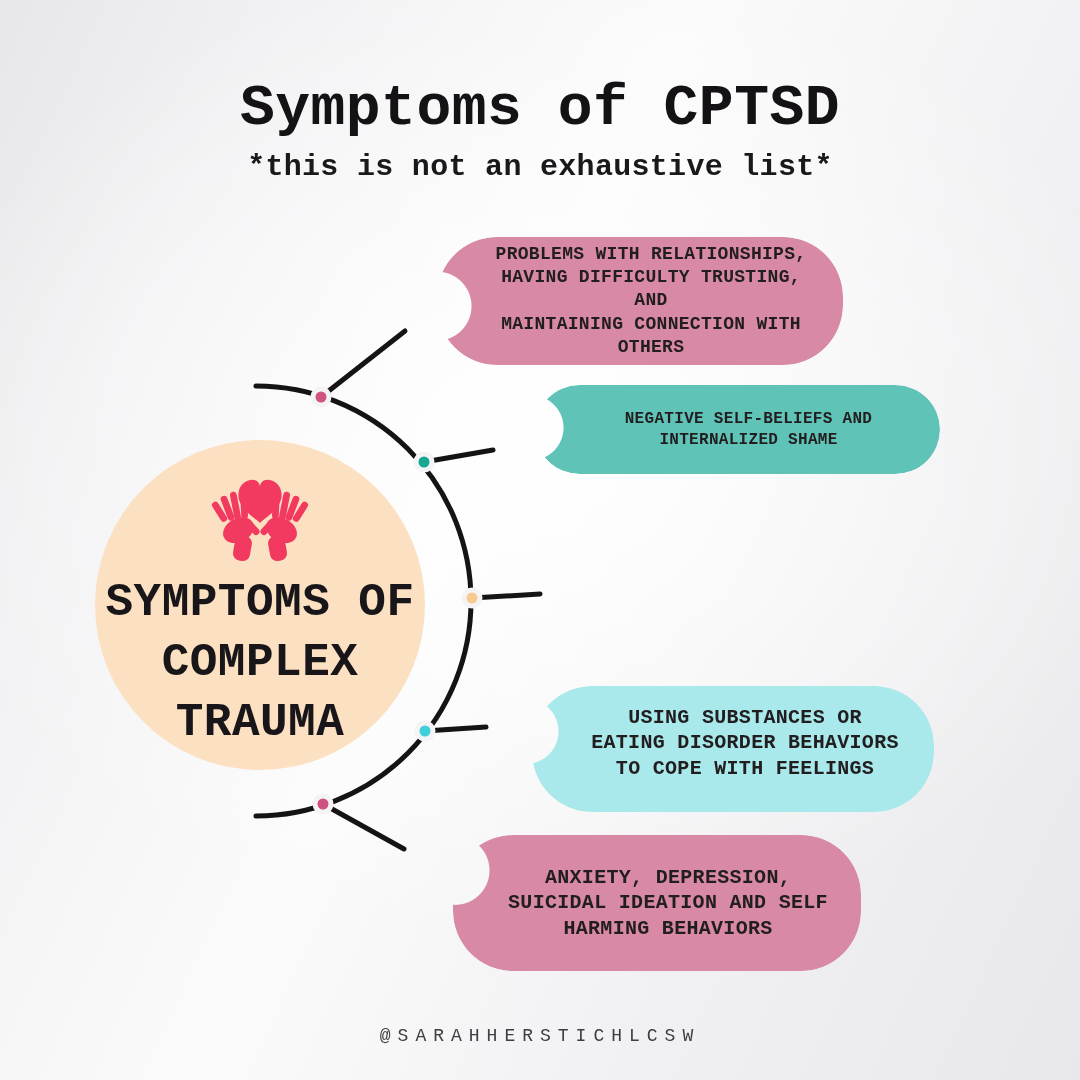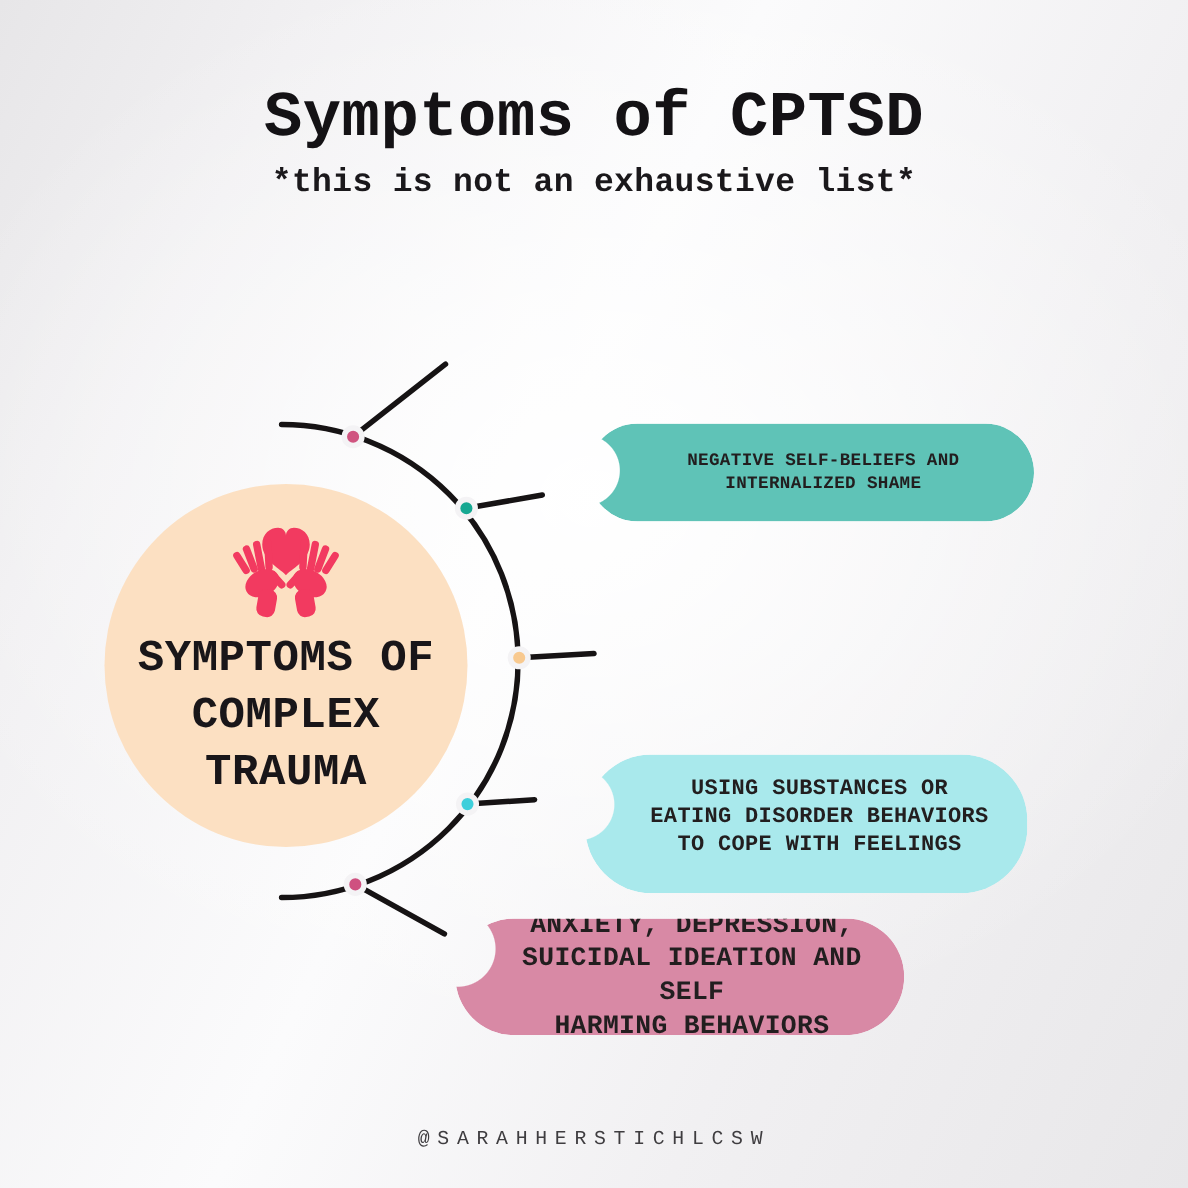--- a/index.html
+++ b/index.html
@@ -33,21 +33,21 @@
 
   .center-circle{
     position:absolute;left:95px;top:440px;width:330px;height:330px;
     border-radius:50%;background:#fce0c2;z-index:2;
     display:flex;flex-direction:column;align-items:center;justify-content:flex-start;
     padding-top:0;box-sizing:border-box;
   }
   .center-circle .icon{margin-top:36px;width:108px;height:94px;}
   .center-label{
     margin-top:4px;text-align:center;white-space:pre-line;
-    font-size:40px;font-weight:700;line-height:1.3;color:#191619;letter-spacing:.5px;
+    font-size:46px;font-weight:700;line-height:1.3;color:#191619;letter-spacing:.5px;
   }
 
   .bubble{
     position:absolute;z-index:2;border-radius:60px;
     display:flex;align-items:center;justify-content:center;
     box-sizing:border-box;text-align:center;
     font-weight:700;color:#221e1f;letter-spacing:.3px;line-height:1.28;
     white-space:pre-line;
   }
   .b1{left:437px;top:237px;width:406px;height:128px;background:#d889a5;font-size:18px;
@@ -59,21 +59,21 @@
       -webkit-mask:radial-gradient(circle at -4px 48%, transparent 32px, #000 33px);
       mask:radial-gradient(circle at -4px 48%, transparent 32px, #000 33px);}
   .b3{left:592px;top:530px;width:398px;height:122px;background:#fadcbb;font-size:20px;
       padding:6px 28px 6px 46px;
       -webkit-mask:radial-gradient(circle at -12px 50%, transparent 32px, #000 33px);
       mask:radial-gradient(circle at -12px 50%, transparent 32px, #000 33px);}
   .b4{left:532px;top:686px;width:402px;height:126px;background:#a9e9ec;font-size:20px;
       padding:6px 26px 18px 50px;
       -webkit-mask:radial-gradient(circle at -6px 36%, transparent 32px, #000 33px);
       mask:radial-gradient(circle at -6px 36%, transparent 32px, #000 33px);}
-  .b5{left:414px;top:835px;width:408px;height:106px;background:#d889a5;font-size:24px;
+  .b5{left:453px;top:835px;width:408px;height:136px;background:#d889a5;font-size:20px;
       padding:6px 26px 6px 48px;
       -webkit-mask:radial-gradient(circle at 2px 26%, transparent 34px, #000 35px);
       mask:radial-gradient(circle at 2px 26%, transparent 34px, #000 35px);}
 
   .footer{
     position:absolute;left:0;top:1026px;width:100%;
     text-align:center;font-size:18px;font-weight:400;color:#3f3d40;letter-spacing:7px;
   }
 </style>
 </head>
@@ -120,20 +120,26 @@
           <ellipse cx="36" cy="60" rx="18" ry="13" transform="rotate(-28 36 60)"></ellipse>
           <rect x="31" y="66" width="19" height="28" rx="8" transform="rotate(10 40 80)"></rect>
         </g>
       </g>
     </svg>
     <div class="center-label">SYMPTOMS OF
 COMPLEX
 TRAUMA</div>
   </div>
 
+  <div class="bubble b1">
+    <span>PROBLEMS WITH RELATIONSHIPS,
+HAVING DIFFICULTY TRUSTING, AND
+MAINTAINING CONNECTION WITH
+OTHERS</span>
+  </div>
   <div class="bubble b2">
     <span>NEGATIVE SELF-BELIEFS AND
 INTERNALIZED SHAME</span>
   </div>
   <div class="bubble b4">
     <span>USING SUBSTANCES OR
 EATING DISORDER BEHAVIORS
 TO COPE WITH FEELINGS</span>
   </div>
   <div class="bubble b5">

